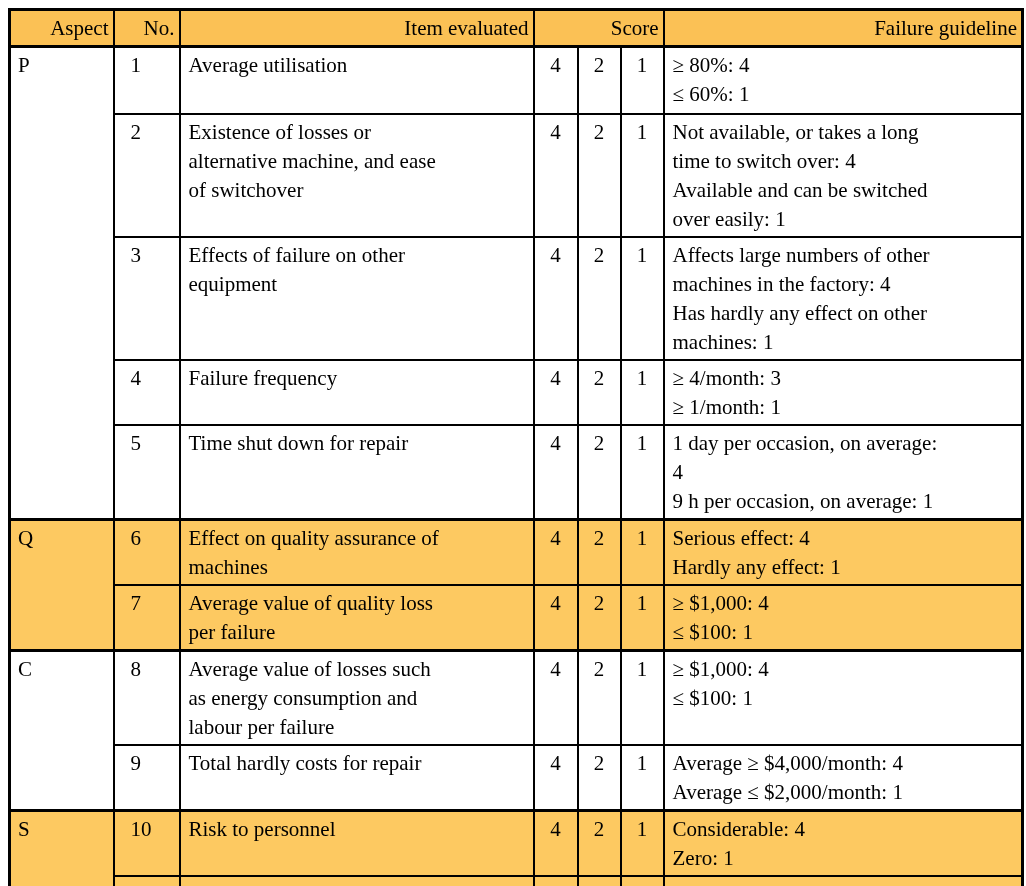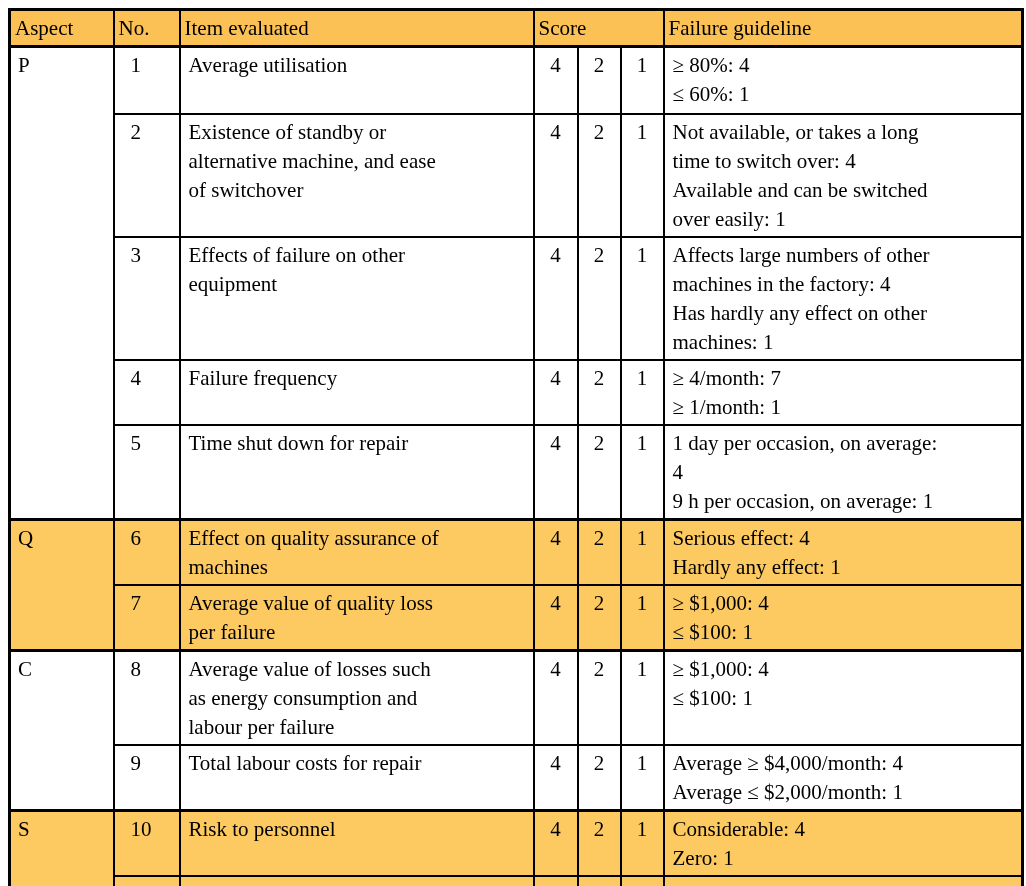--- a/index.html
+++ b/index.html
@@ -29,21 +29,21 @@
     font-size: 21px;
     line-height: 29px;
     font-weight: normal;
     padding: 3px 8px 2px 8px;
     text-align: left;
     white-space: pre-line;
     overflow: hidden;
   }
   thead th {
     background: var(--header-bg);
-    text-align: left;
+    text-align: right;
     vertical-align: middle;
     border-bottom: 3px solid var(--border-c);
     padding: 2px 4px;
     height: 37px;
     white-space: normal;
   }
   tr.hl td { background: var(--hl-bg); }
   tr.group-start td { border-top: 3px solid var(--border-c); }
   td.aspect { padding-left: 7px; }
   td.no     { padding-left: 16px; }
@@ -79,21 +79,21 @@
         <td class="no">1</td>
         <td class="item">Average utilisation</td>
         <td class="score">4</td>
         <td class="score">2</td>
         <td class="score">1</td>
         <td class="guide">≥ 80%: 4
 ≤ 60%: 1</td>
       </tr>
       <tr style="height:115px">
         <td class="no">2</td>
-        <td class="item">Existence of standby or
+        <td class="item">Existence of losses or
 alternative machine, and ease
 of switchover</td>
         <td class="score">4</td>
         <td class="score">2</td>
         <td class="score">1</td>
         <td class="guide">Not available, or takes a long
 time to switch over: 4
 Available and can be switched
 over easily: 1</td>
       </tr>
@@ -108,21 +108,21 @@
 machines in the factory: 4
 Has hardly any effect on other
 machines: 1</td>
       </tr>
       <tr style="height:63px">
         <td class="no">4</td>
         <td class="item">Failure frequency</td>
         <td class="score">4</td>
         <td class="score">2</td>
         <td class="score">1</td>
-        <td class="guide">≥ 4/month: 7
+        <td class="guide">≥ 4/month: 3
 ≥ 1/month: 1</td>
       </tr>
       <tr style="height:86px">
         <td class="no">5</td>
         <td class="item">Time shut down for repair</td>
         <td class="score">4</td>
         <td class="score">2</td>
         <td class="score">1</td>
         <td class="guide">1 day per occasion, on average:
 4
@@ -158,21 +158,21 @@
 as energy consumption and
 labour per failure</td>
         <td class="score">4</td>
         <td class="score">2</td>
         <td class="score">1</td>
         <td class="guide">≥ $1,000: 4
 ≤ $100: 1</td>
       </tr>
       <tr style="height:62px">
         <td class="no">9</td>
-        <td class="item">Total labour costs for repair</td>
+        <td class="item">Total hardly costs for repair</td>
         <td class="score">4</td>
         <td class="score">2</td>
         <td class="score">1</td>
         <td class="guide">Average ≥ $4,000/month: 4
 Average ≤ $2,000/month: 1</td>
       </tr>
 
       <tr class="hl group-start" style="height:60px">
         <td class="aspect" rowspan="2">S</td>
         <td class="no">10</td>

